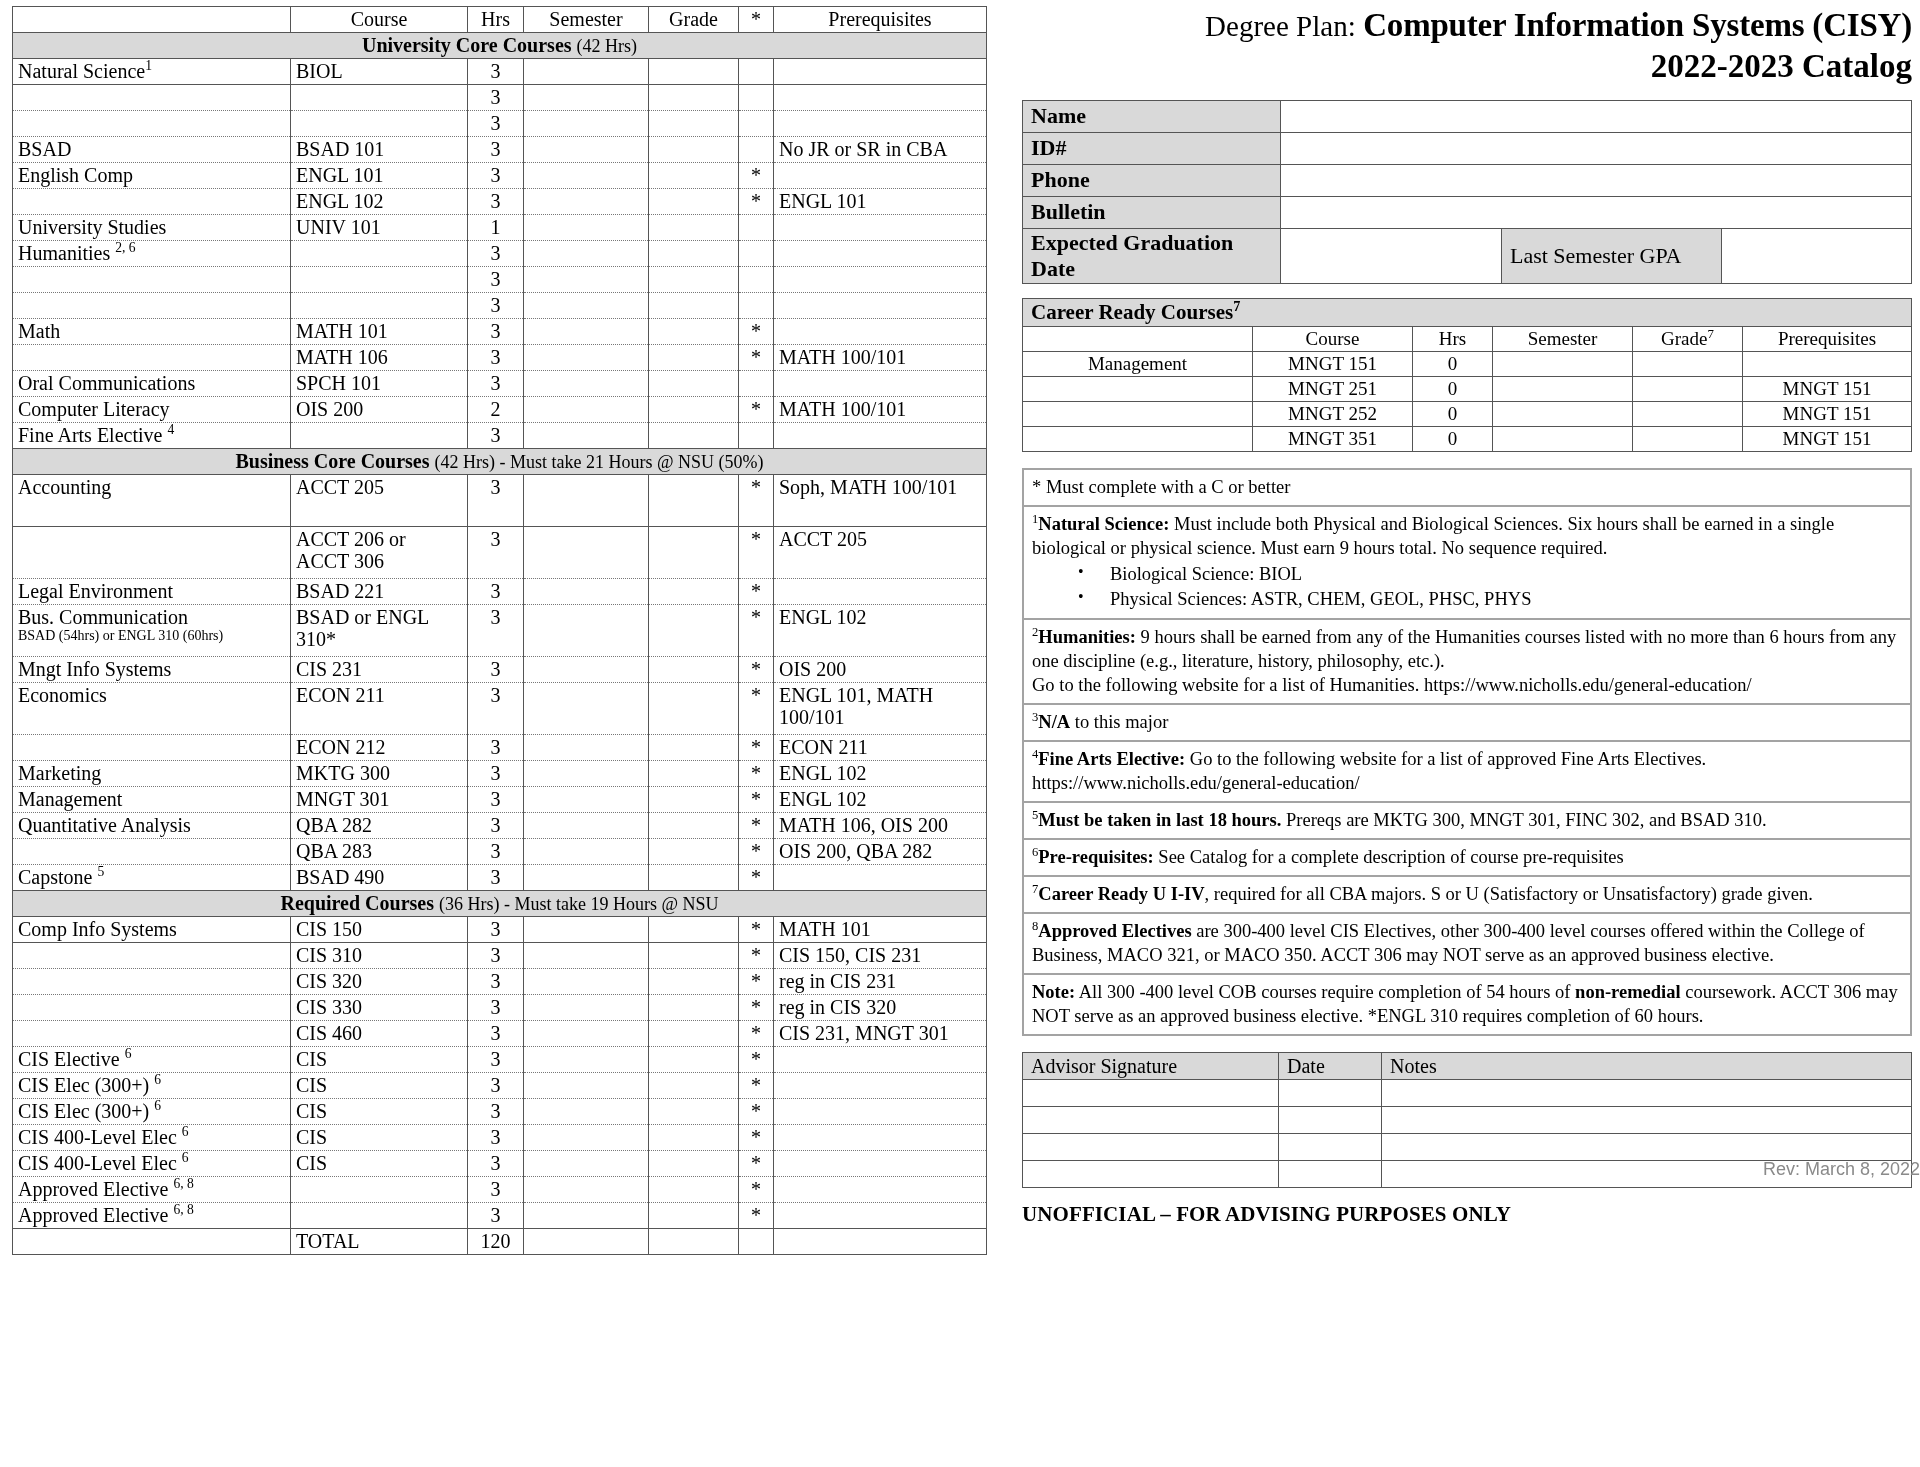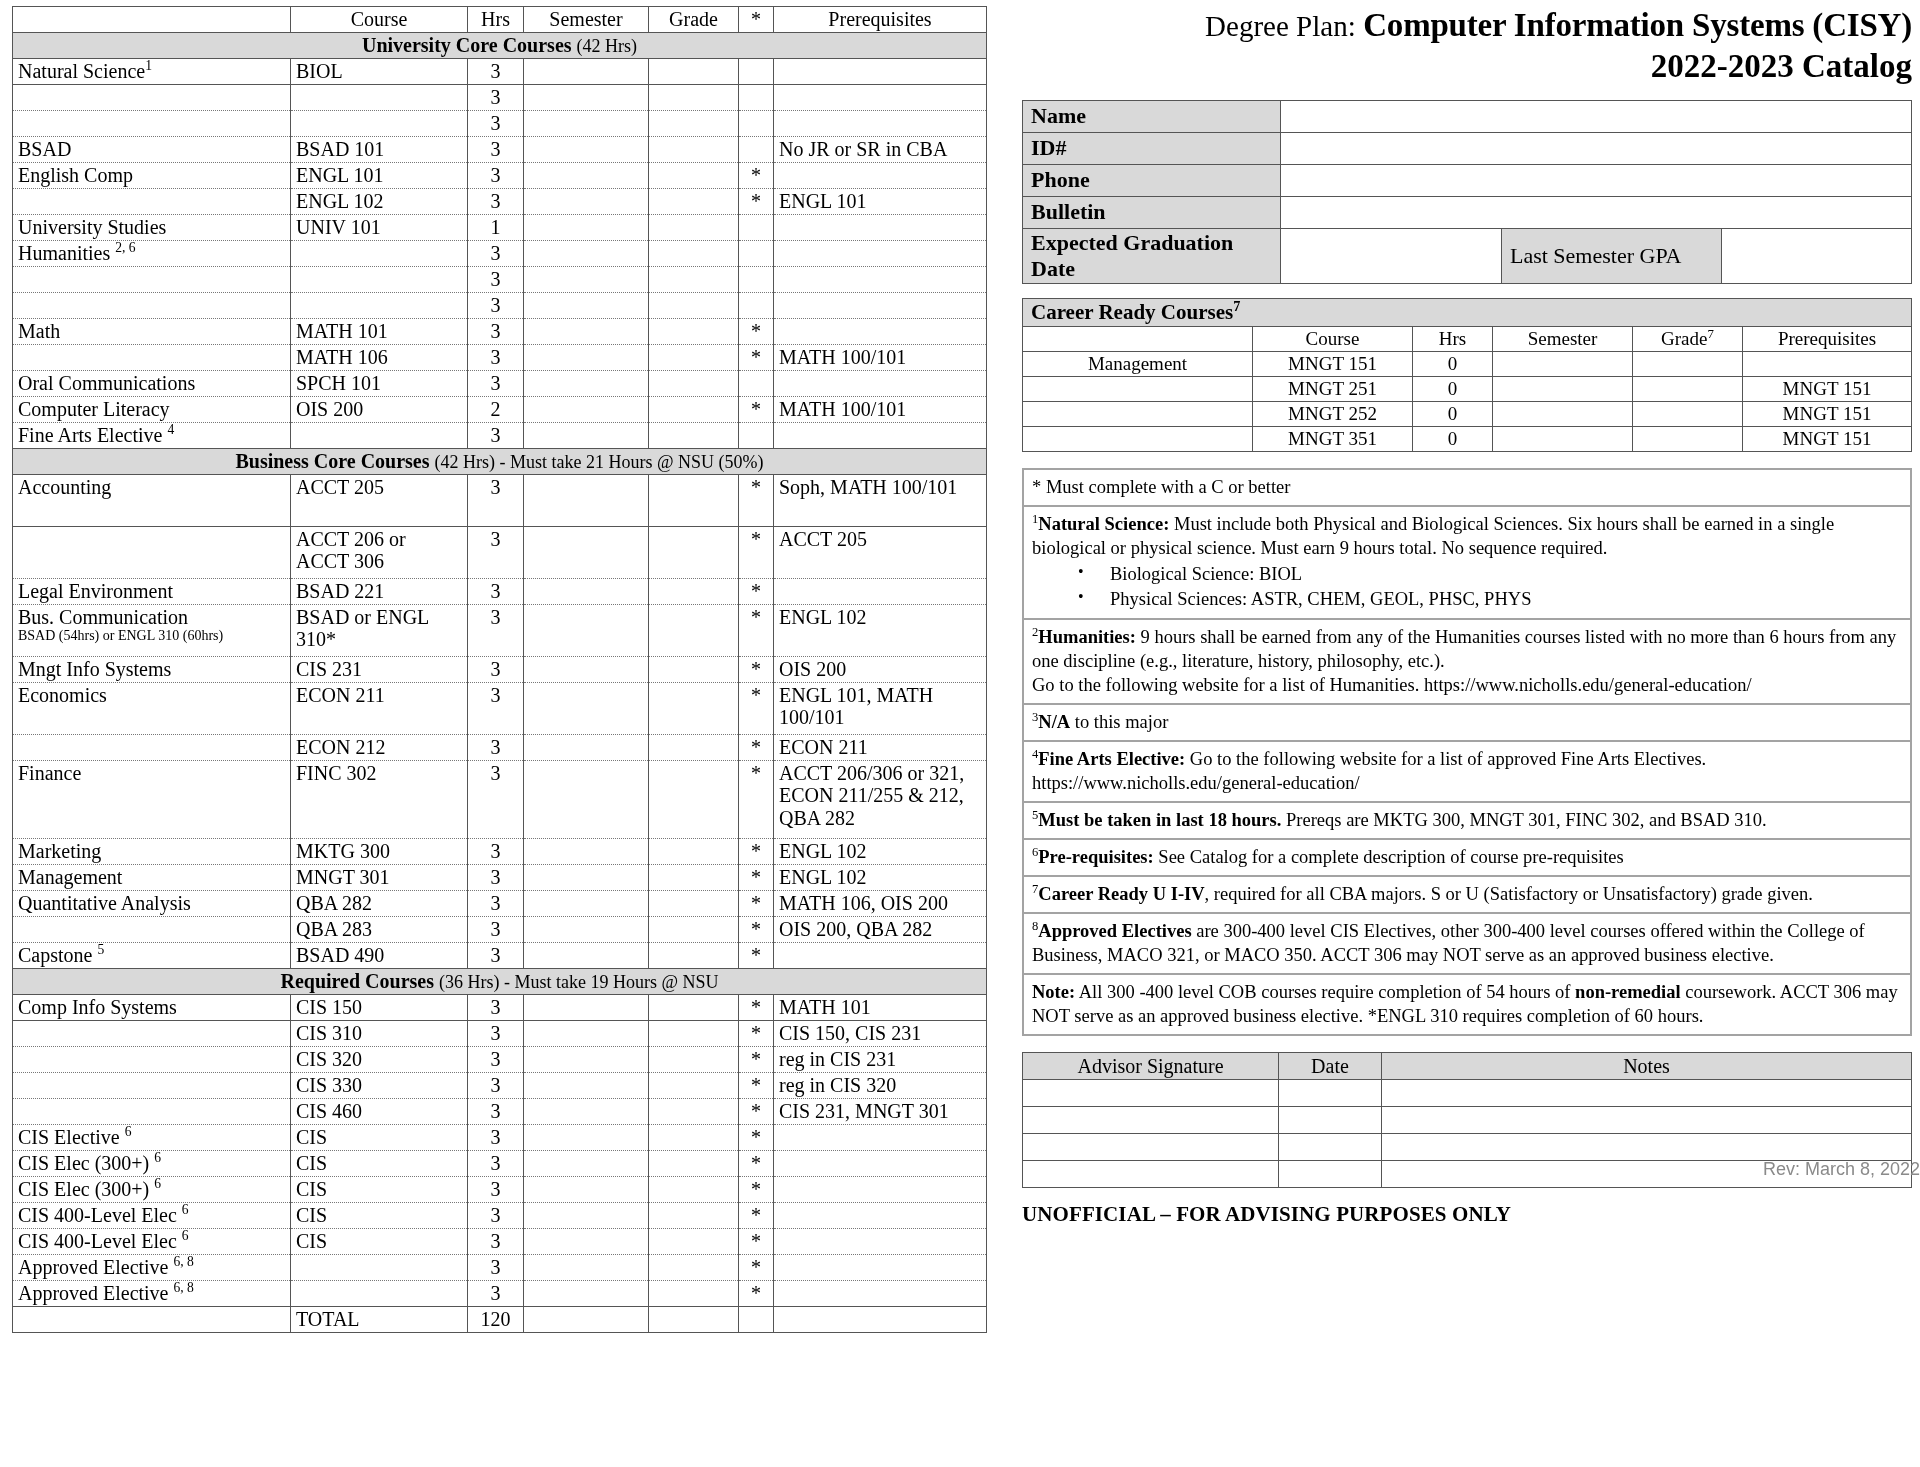--- a/index.html
+++ b/index.html
@@ -89,21 +89,21 @@
   table.notes{border-collapse:collapse;width:100%;table-layout:fixed;margin-top:16px;}
   table.notes td{
     border:2px solid #a3a3a3;font-size:18.5px;line-height:1.3;
     padding:5px 8px 6px 8px;vertical-align:top;
   }
   table.notes b{font-weight:bold;}
   .bullets{margin:2px 0 0 0;padding-left:0;list-style:none;}
   .bullets li{padding-left:78px;position:relative;line-height:1.35;}
   .bullets li:before{content:"\2022";position:absolute;left:46px;top:-1px;font-size:16px;}
 
-  table.sig{border-collapse:collapse;width:100%;table-layout:fixed;margin-top:16px;text-align:center;}
+  table.sig{border-collapse:collapse;width:100%;table-layout:fixed;margin-top:16px;}
   table.sig td{border:1px solid #555;font-size:20px;height:27px;padding:1px 8px;box-sizing:border-box;}
   table.sig td.sighdr{background:#d9d9d9;}
   .sig-c1{width:256px;} .sig-c2{width:103px;} .sig-c3{width:auto;}
 
   .unofficial{font-weight:bold;font-size:21px;margin-top:14px;letter-spacing:0.1px;}
   .rev{position:absolute;right:0;top:1159px;font-size:18px;color:#8a8a8a;
        font-family:"Liberation Sans","DejaVu Sans",sans-serif;white-space:nowrap;}
 </style>
 </head>
 <body>
@@ -329,29 +329,20 @@
           <tr>
             <td class="c-label dot"></td>
             <td class="c-course dot">ECON 212</td>
             <td class="c-hrs dot">3</td>
             <td class="c-sem dot"></td>
             <td class="c-grade dot"></td>
             <td class="c-star dot">*</td>
             <td class="c-pre dot">ECON 211</td>
           </tr>
           <tr>
-            <td class="c-label dot" style="height: 78px;">Finance</td>
-            <td class="c-course dot" style="height: 78px;">FINC 302</td>
-            <td class="c-hrs dot" style="height: 78px;">3</td>
-            <td class="c-sem dot" style="height: 78px;"></td>
-            <td class="c-grade dot" style="height: 78px;"></td>
-            <td class="c-star dot" style="height: 78px;">*</td>
-            <td class="c-pre dot" style="height: 78px;">ACCT 206/306  or 321, ECON 211/255 &amp; 212, QBA 282</td>
-          </tr>
-          <tr>
             <td class="c-label dot">Marketing</td>
             <td class="c-course dot">MKTG 300</td>
             <td class="c-hrs dot">3</td>
             <td class="c-sem dot"></td>
             <td class="c-grade dot"></td>
             <td class="c-star dot">*</td>
             <td class="c-pre dot">ENGL 102</td>
           </tr>
           <tr>
             <td class="c-label dot">Management</td>

